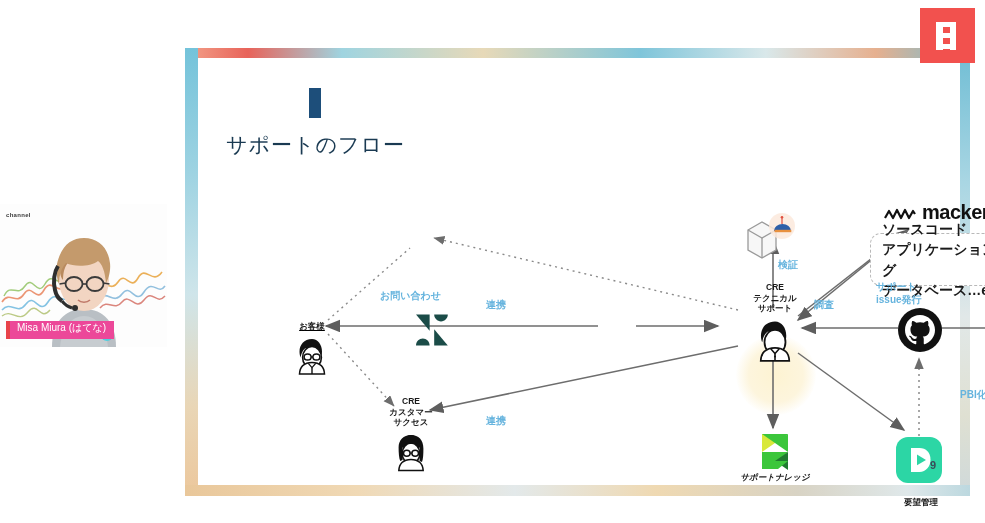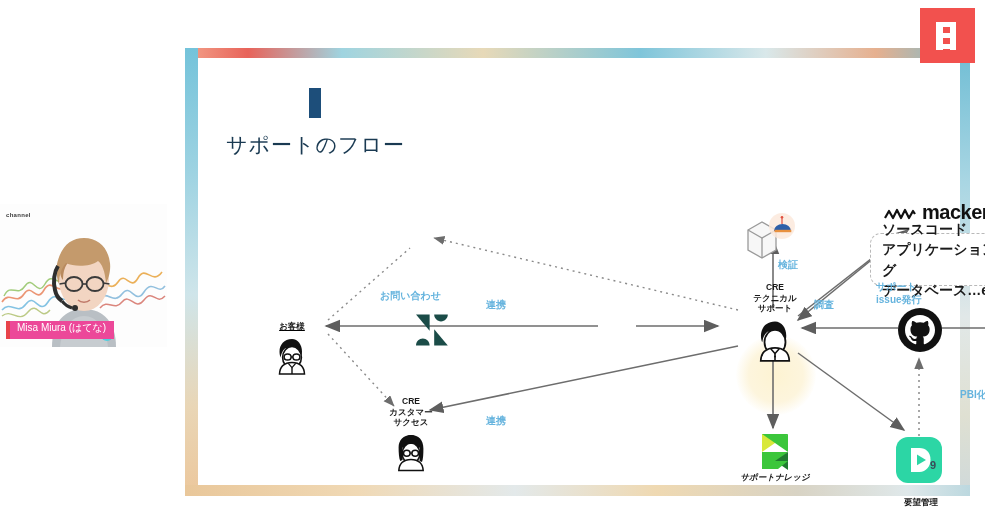--- a/index.html
+++ b/index.html
@@ -130,21 +130,21 @@
         <line x1="700" y1="270" x2="604" y2="270" stroke="#6d6d6d" stroke-width="1.6" marker-end="url(#ahl)"></line>
 
         <line x1="742" y1="270" x2="830" y2="270" stroke="#6d6d6d" stroke-width="1.6" marker-end="url(#ahl)"></line>
 
         <line x1="721" y1="378" x2="721" y2="300" stroke="#8a8a8a" stroke-width="1.5" stroke-dasharray="2,4" marker-end="url(#ah)"></line>
 
         <line x1="600" y1="295" x2="706" y2="372" stroke="#6d6d6d" stroke-width="1.5" marker-end="url(#ahl)"></line>
       </svg>
 
 
-      <div class="node" style="left:56px;top:263px;width:76px;text-decoration:underline;">
+      <div class="node" style="left:76px;top:263px;width:76px;text-decoration:underline;">
         <div class="node-label">お客様</div>
         <div class="avatar">
           <svg width="52" height="52" viewBox="0 0 52 52">
             <path d="M26 5c-8 0-12.5 6-12.5 12.5 0 2.6.5 4.6 1.2 6 .6-5 2.8-8.4 5.2-9.6 3.6 2.8 9.8 3.2 13.2 2.4.8 1.8 1.3 4.6 1.5 7.2.8-1.4 1.4-3.4 1.4-6C36 11 32 5 26 5z" fill="#111"></path>
             <ellipse cx="26" cy="23.5" rx="9.4" ry="11" fill="#fff" stroke="#111" stroke-width="1.6"></ellipse>
             <ellipse cx="21.6" cy="23" rx="3.5" ry="3.1" fill="none" stroke="#111" stroke-width="1.5"></ellipse>
             <ellipse cx="30.4" cy="23" rx="3.5" ry="3.1" fill="none" stroke="#111" stroke-width="1.5"></ellipse>
             <path d="M25.1 23h1.8" stroke="#111" stroke-width="1.4"></path>
             <path d="M16.7 31.6c2.2-2 5.6-3.2 9.3-3.2s7.1 1.2 9.3 3.2c2 1.9 3 5 3.2 8.4H13.5c.2-3.4 1.2-6.5 3.2-8.4z" fill="#fff" stroke="#111" stroke-width="1.5"></path>
             <path d="M22.3 29.4l3.7 4.2 3.7-4.2" fill="none" stroke="#111" stroke-width="1.3"></path>

